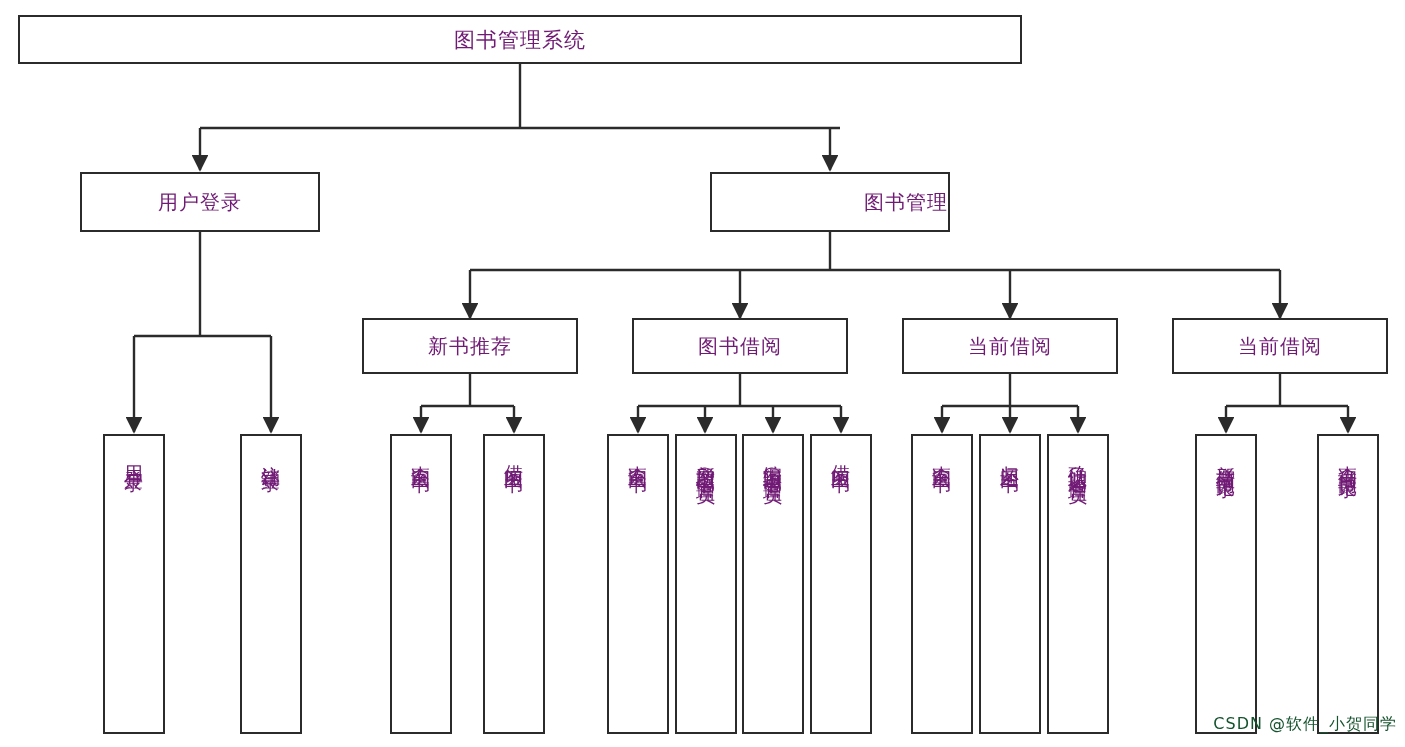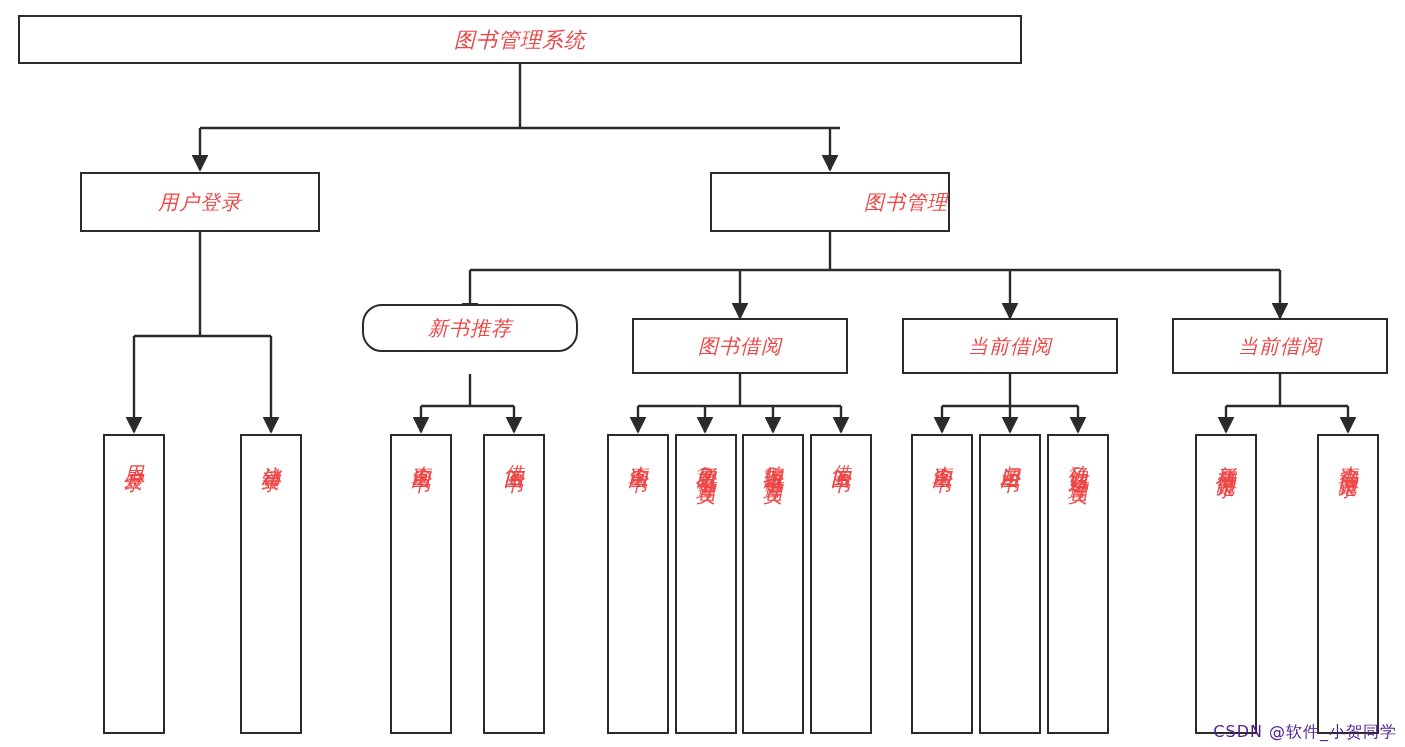--- a/index.html
+++ b/index.html
@@ -27,23 +27,22 @@
     pointer-events: none;
   }
   .node {
     position: absolute;
     box-sizing: border-box;
     background: #ffffff;
     border: 2px solid #2b2b2b;
     display: flex;
     align-items: center;
     justify-content: center;
-    color: #ef4444;
+    color: #701a75;
     z-index: 2;
-    font-style: italic;
   }
   .node.root {
     font-size: 21px;
   }
   .node.branch {
     font-size: 20px;
   }
   .node.leaf {
     font-size: 19px;
     align-items: flex-start;
@@ -57,23 +56,23 @@
     line-height: 1;
     white-space: nowrap;
   }
   .hlabel {
     white-space: nowrap;
     letter-spacing: 1px;
   }
   #watermark {
     position: absolute;
     right: 8px;
-    bottom: 4px;
+    bottom: 12px;
     font-size: 16px;
-    color: #4c1d95;
+    color: #14532d;
     letter-spacing: 1px;
     z-index: 5;
     white-space: nowrap;
   }
 </style>
 </head>
 <body>
 
 <div id="canvas">
 
@@ -136,21 +135,21 @@
     <span class="hlabel">图书管理系统</span>
   </div>
 
   <div class="node branch" style="left:80px; top:172px; width:240px; height:60px;">
     <span class="hlabel">用户登录</span>
   </div>
   <div class="node branch" style="left:710px; top:172px; width:240px; height:60px;justify-content:flex-end;">
     <span class="hlabel">图书管理</span>
   </div>
 
-  <div class="node branch" style="left:362px; top:304px; width:216px; height:48px;border-radius:20px;">
+  <div class="node branch" style="left:362px; top:318px; width:216px; height:56px;">
     <span class="hlabel">新书推荐</span>
   </div>
   <div class="node branch" style="left:632px; top:318px; width:216px; height:56px;">
     <span class="hlabel">图书借阅</span>
   </div>
   <div class="node branch" style="left:902px; top:318px; width:216px; height:56px;">
     <span class="hlabel">当前借阅</span>
   </div>
   <div class="node branch" style="left:1172px; top:318px; width:216px; height:56px;">
     <span class="hlabel">当前借阅</span>

